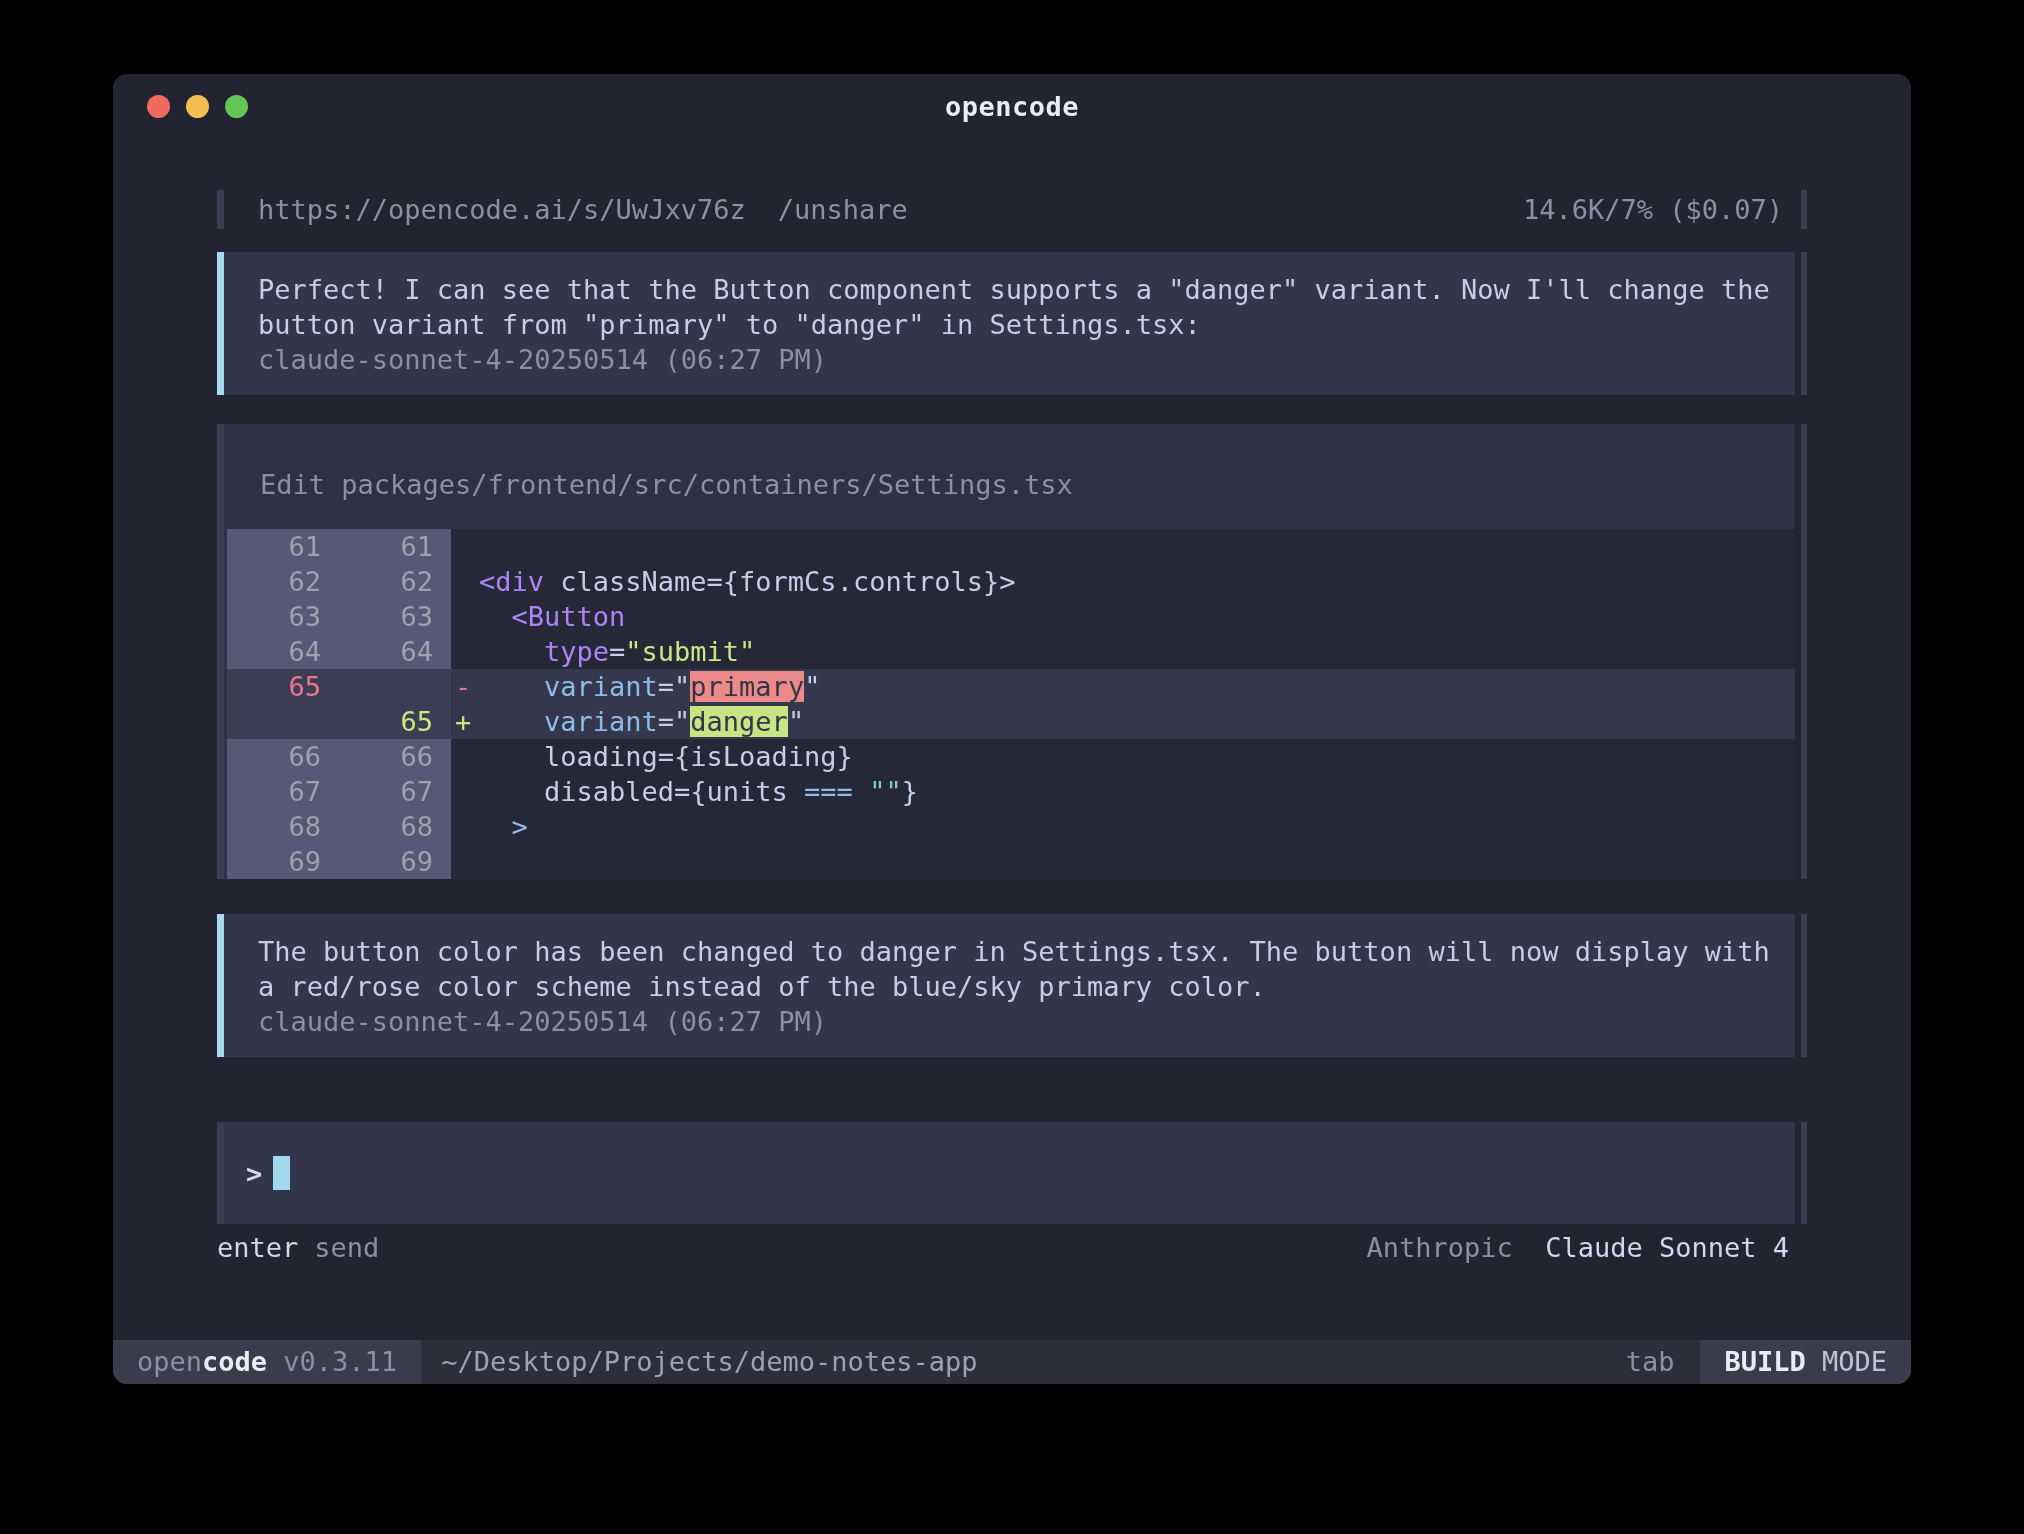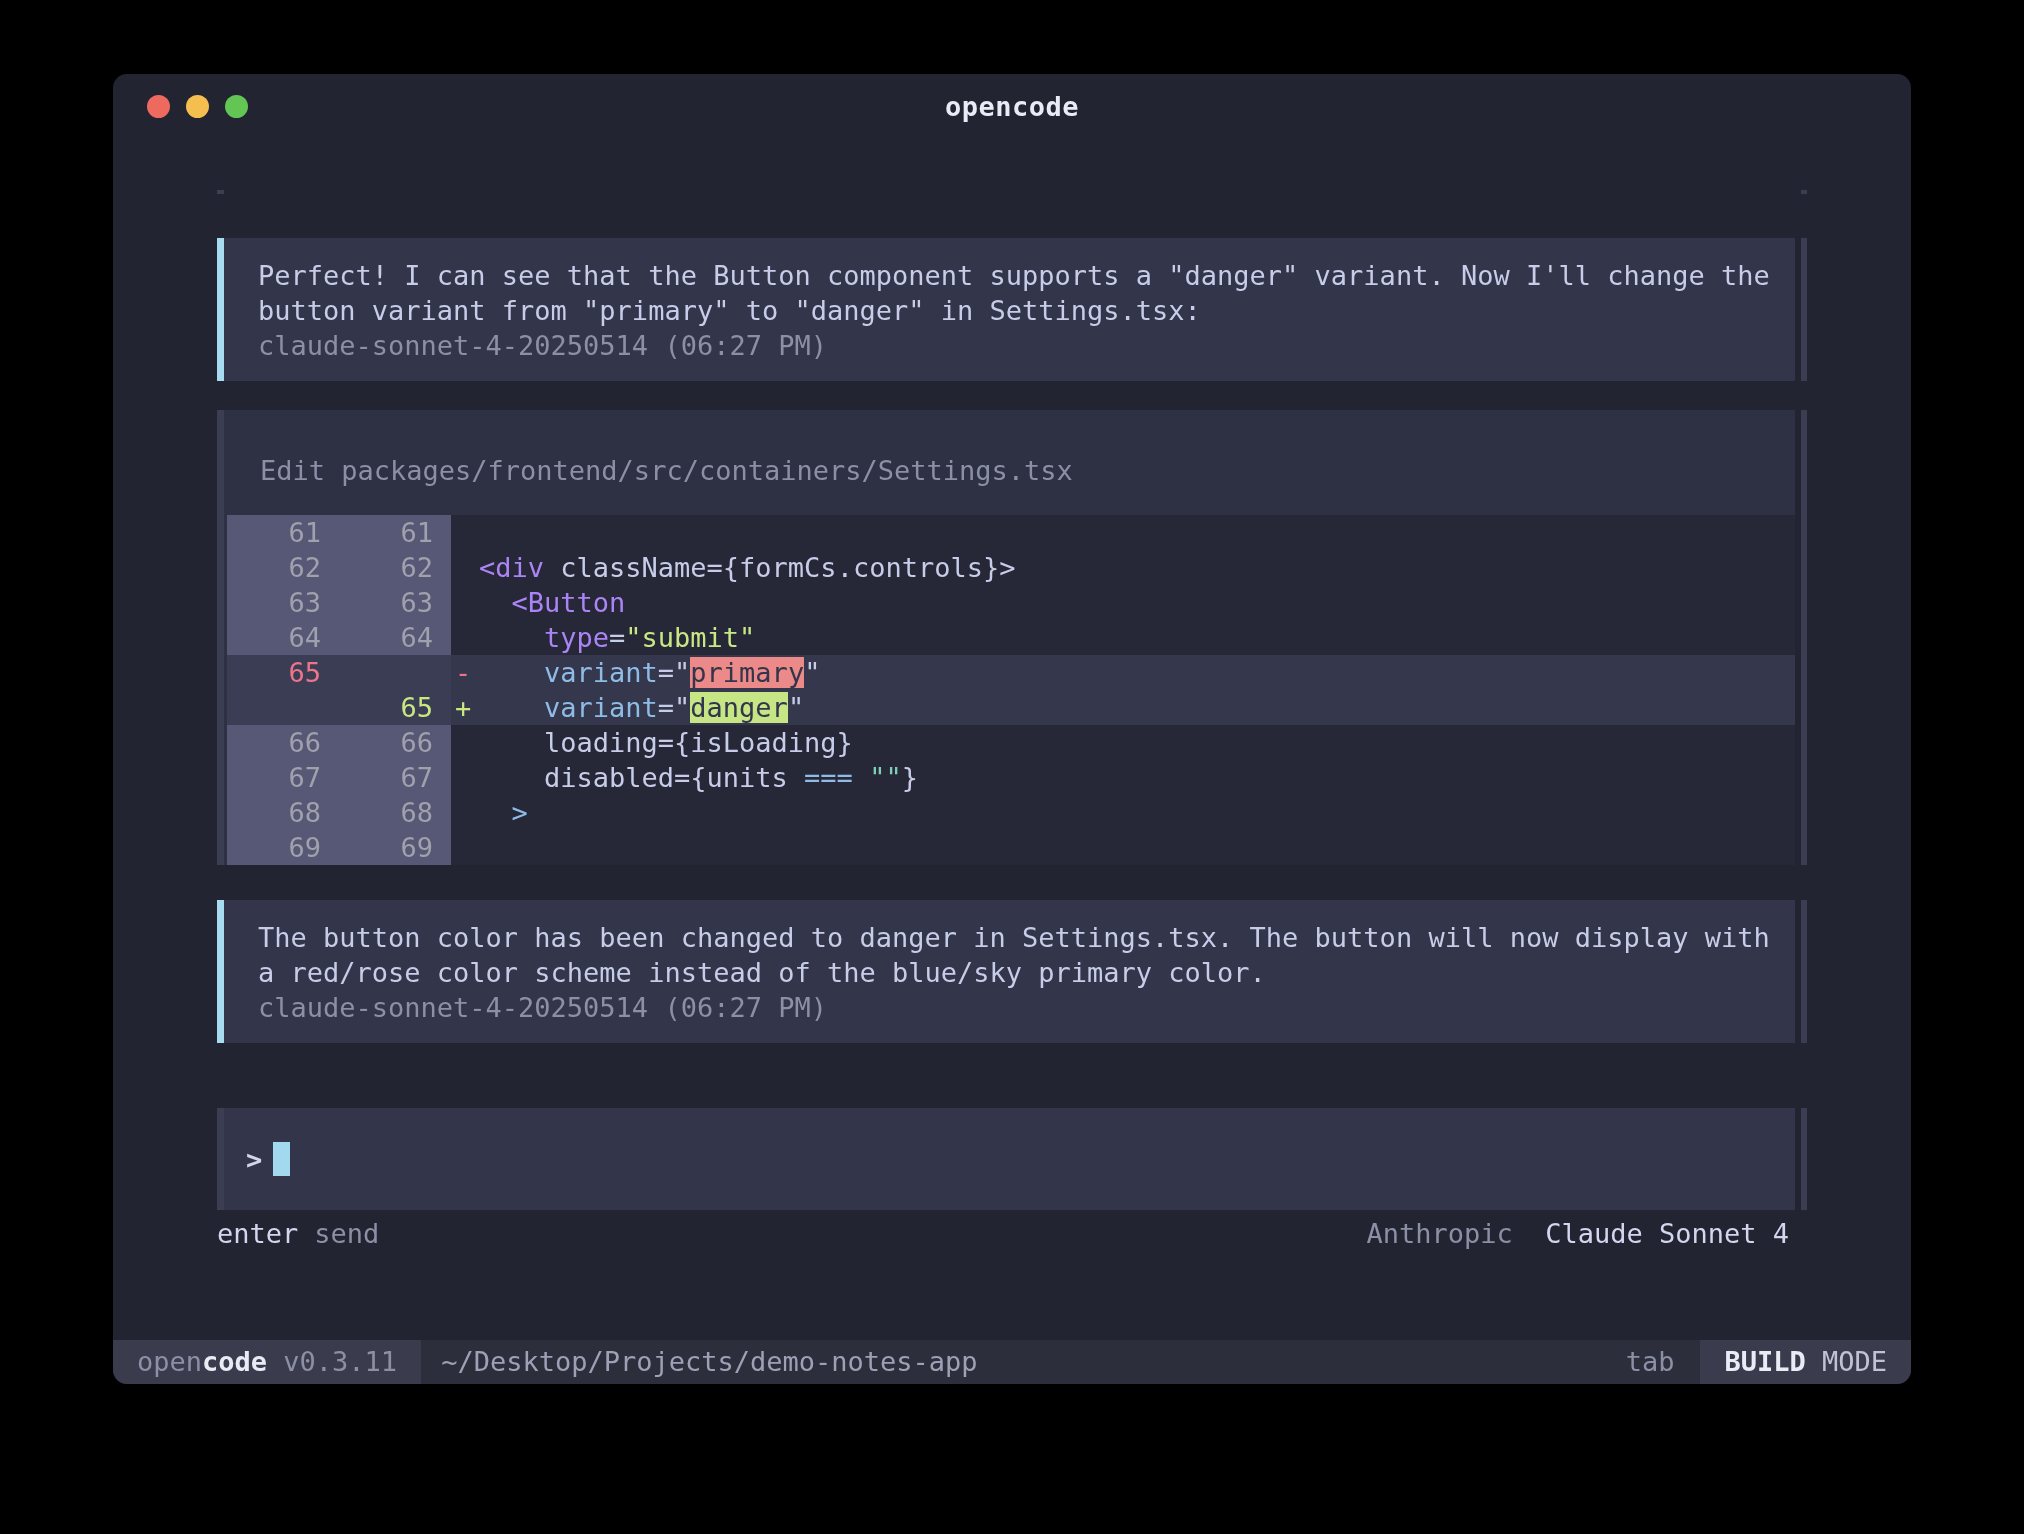--- a/index.html
+++ b/index.html
@@ -44,21 +44,21 @@
   .header-box .block-inner {
     border-left:7px solid var(--rail);
     padding:2px 0 2px 34px;
     line-height:35px;
   }
   .header-title { font-weight:bold; color:var(--bright); }
   .header-sub { display:flex; color:var(--muted); }
   .header-sub .stats { margin-left:auto; padding-right:12px; }
   .header-sub .unshare { margin-left:32px; }
 
-  .msg { margin-top:44px; }
+  .msg { margin-top:23px; }
   .msg.second { margin-top:35px; }
   .msg .block-inner {
     border-left:7px solid var(--accent);
     background:var(--panel);
     padding:20px 20px 18px 34px;
     line-height:35px;
   }
   .msg .meta { color:var(--muted); }
 
   
@@ -147,20 +147,25 @@
       <span class="light yellow"></span>
       <span class="light green"></span>
     </div>
     <div class="title">opencode</div>
   </div>
 
   <div class="content">
 
     <div class="block header-box">
       <div class="block-inner">
+        <div class="header-sub">
+          <span>https://opencode.ai/s/UwJxv76z</span>
+          <span class="unshare">/unshare</span>
+          <span class="stats">14.6K/7% ($0.07)</span>
+        </div>
       </div>
     </div>
 
     <div class="block msg">
       <div class="block-inner">
         <div>Perfect! I can see that the Button component supports a "danger" variant. Now I'll change the</div>
         <div>button variant from "primary" to "danger" in Settings.tsx:</div>
         <div class="meta">claude-sonnet-4-20250514 (06:27 PM)</div>
       </div>
     </div>

